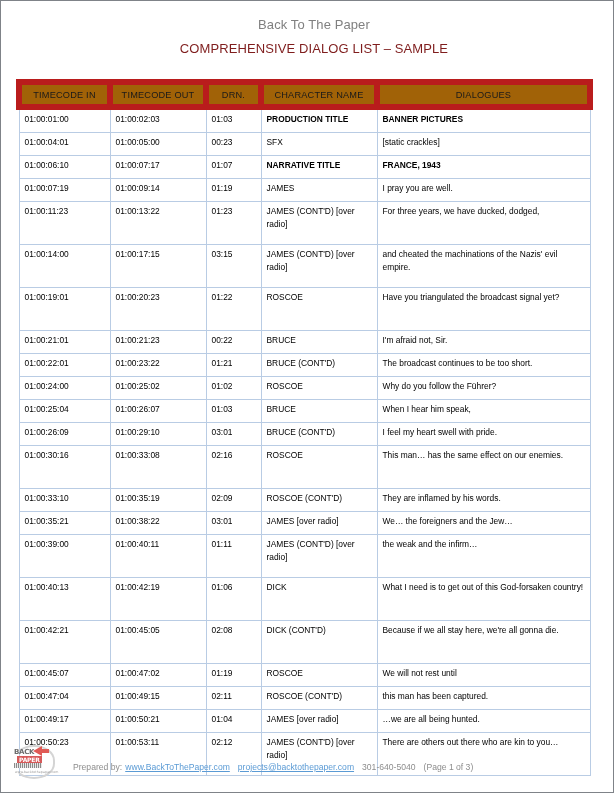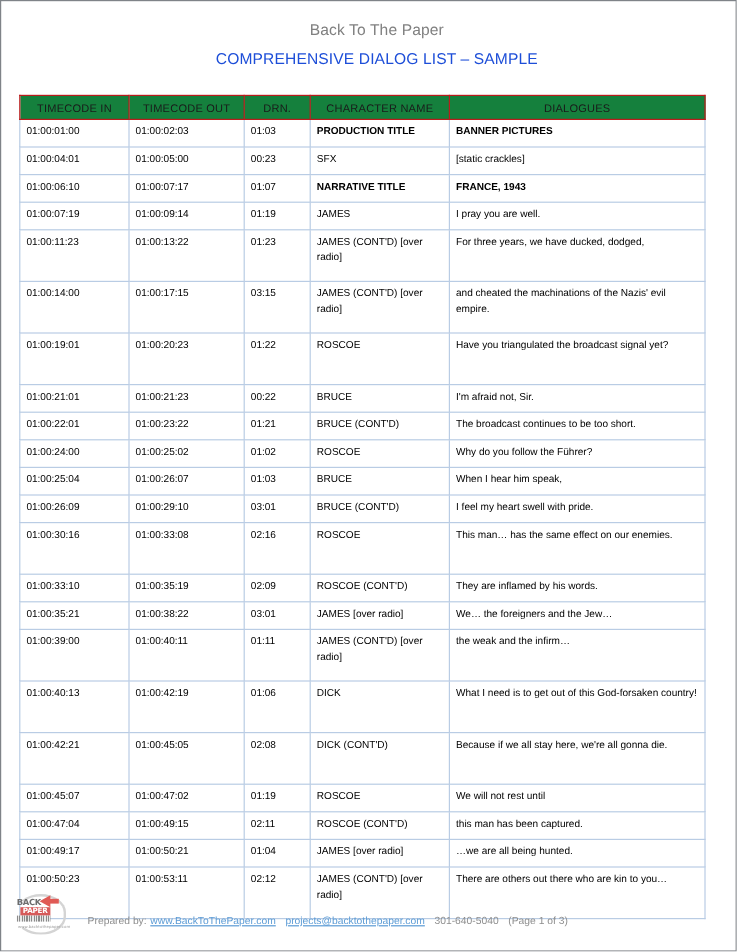--- a/index.html
+++ b/index.html
@@ -28,43 +28,43 @@
     padding-left: 14px;
   }
   .doc-title {
     font-size: 13px;
     color: #808080;
     letter-spacing: 0.1px;
     line-height: 20px;
   }
   .doc-subtitle {
     font-size: 13px;
-    color: #1d4ed8;
+    color: #7f1d1d;
     letter-spacing: 0.1px;
     line-height: 20px;
     margin-top: 4px;
   }
   .table-wrap {
     margin: 20px 28px 0 15px;
   }
   table.dialog-table {
     border-collapse: collapse;
     table-layout: fixed;
     width: 571px;
     font-size: 8.4px;
   }
   table.dialog-table col.c-tcin   { width: 91px; }
   table.dialog-table col.c-tcout  { width: 96px; }
   table.dialog-table col.c-drn    { width: 55px; }
   table.dialog-table col.c-char   { width: 116px; }
   table.dialog-table col.c-dlg    { width: 213px; }
 
   table.dialog-table th {
-    background: #15803d;
-    border: 1px solid #b91c1c;
+    background: #a16207;
+    border: 6px solid #b91c1c;
     font-weight: normal;
     font-size: 9.2px;
     color: #1a1a1a;
     text-align: center;
     height: 17px;
     padding: 1px 2px;
     letter-spacing: 0.2px;
   }
   table.dialog-table td {
     border: 1px solid #b9cce4;

